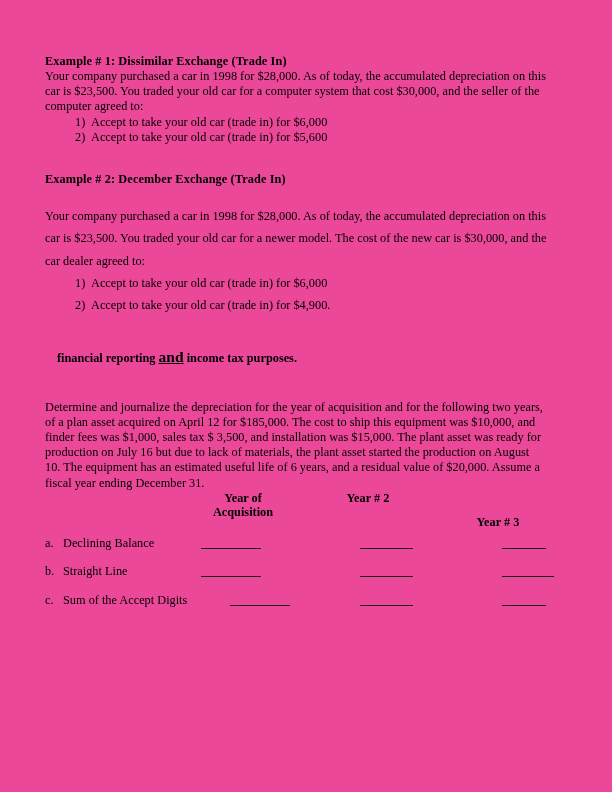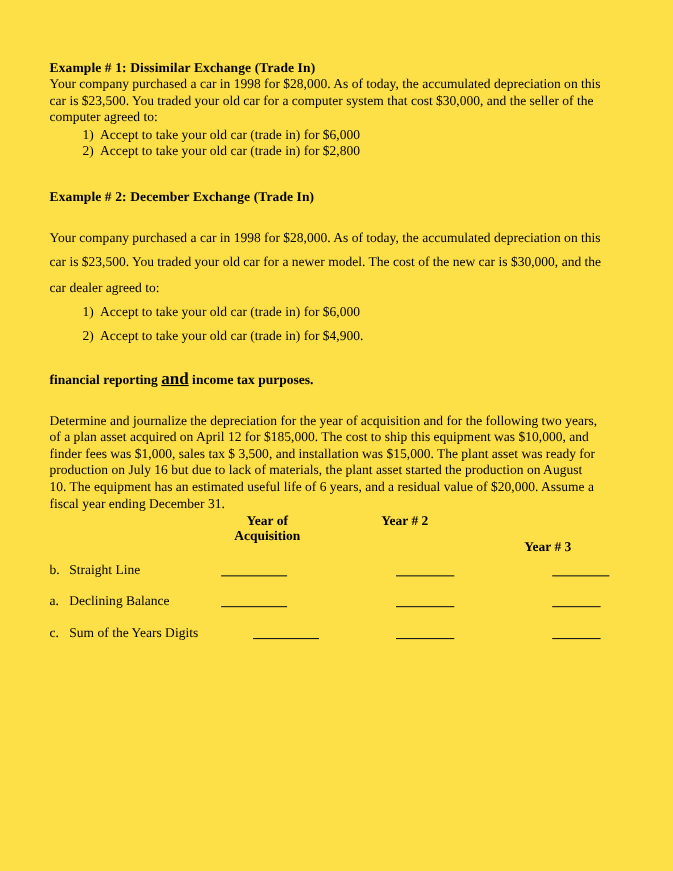--- a/index.html
+++ b/index.html
@@ -13,21 +13,21 @@
     font-family: "Liberation Serif", "DejaVu Serif", serif;
     color: #000000;
     position: relative;
     overflow: hidden;
   }
   .page {
     position: absolute;
     left: 0; top: 0;
     width: 612px;
     height: 792px;
-    background: #fde047;
+    background: #ec4899;
   }
   .content {
     position: absolute;
     left: 45px;
     top: 54px;
     width: 502px;
   }
 
   .ex-heading {
     font-size: 12.3px;
@@ -71,21 +71,21 @@
 
   .spacer-1 { height: 27px; }
   .spacer-2 { height: 18px; }
   .spacer-3 { height: 20px; }
   .spacer-4 { height: 22px; }
 
   .emphasis-line {
     font-size: 12.3px;
     font-weight: bold;
     line-height: 16px;
-    margin: 0;
+    margin: 12px;
   }
   .big-and {
     font-size: 15.5px;
     font-weight: bold;
     text-decoration: underline;
   }
 
   
   .table-wrap {
     position: relative;
@@ -136,21 +136,21 @@
 <body>
 
 <div class="page">
   <div class="content">
 
     <div>
       <p class="ex-heading">Example # 1: Dissimilar Exchange (Trade In)</p>
       <p class="para-tight">Your company purchased a car in 1998 for $28,000.  As of today, the accumulated depreciation on this car is $23,500.  You traded your old car for a computer system that cost $30,000, and the seller of the computer agreed to:</p>
       <ul class="list-tight">
         <li><span class="num">1)</span><span>Accept to take your old car (trade in) for $6,000</span></li>
-        <li><span class="num">2)</span><span>Accept to take your old car (trade in) for $2,800</span></li>
+        <li><span class="num">2)</span><span>Accept to take your old car (trade in) for $5,600</span></li>
       </ul>
     </div>
 
     <div class="spacer-1"></div>
 
     <div>
       <p class="ex-heading">Example # 2: December Exchange (Trade In)</p>
       <div class="spacer-2"></div>
       <p class="para-loose">Your company purchased a car in 1998 for $28,000.  As of today, the accumulated depreciation on this car is $23,500.  You traded your old car for a newer model.  The cost of the new car is $30,000, and the car dealer agreed to:</p>
       <ul class="list-loose">
@@ -179,35 +179,35 @@
             <div>Year # 2</div>
           </div>
           <div class="col-head ch3">
             <div>Year # 3</div>
           </div>
         </div>
 
         <div style="height:14px"></div>
 
         <div class="data-row">
+          <span class="row-label"><span class="ltr">a.</span><span>Declining Balance</span></span>
+          <span class="blank b1"></span>
+          <span class="blank b2"></span>
+          <span class="blank b3"></span>
+        </div>
+
+        <div class="data-row">
           <span class="row-label"><span class="ltr">b.</span><span>Straight Line</span></span>
           <span class="blank b1"></span>
           <span class="blank b2"></span>
           <span class="blank b3b"></span>
         </div>
 
         <div class="data-row">
-          <span class="row-label"><span class="ltr">a.</span><span>Declining Balance</span></span>
-          <span class="blank b1"></span>
-          <span class="blank b2"></span>
-          <span class="blank b3"></span>
-        </div>
-
-        <div class="data-row">
-          <span class="row-label"><span class="ltr">c.</span><span>Sum of the Years Digits</span></span>
+          <span class="row-label"><span class="ltr">c.</span><span>Sum of the Accept Digits</span></span>
           <span class="blank b1c"></span>
           <span class="blank b2"></span>
           <span class="blank b3"></span>
         </div>
 
       </div>
     </div>
 
   </div>
 </div>

